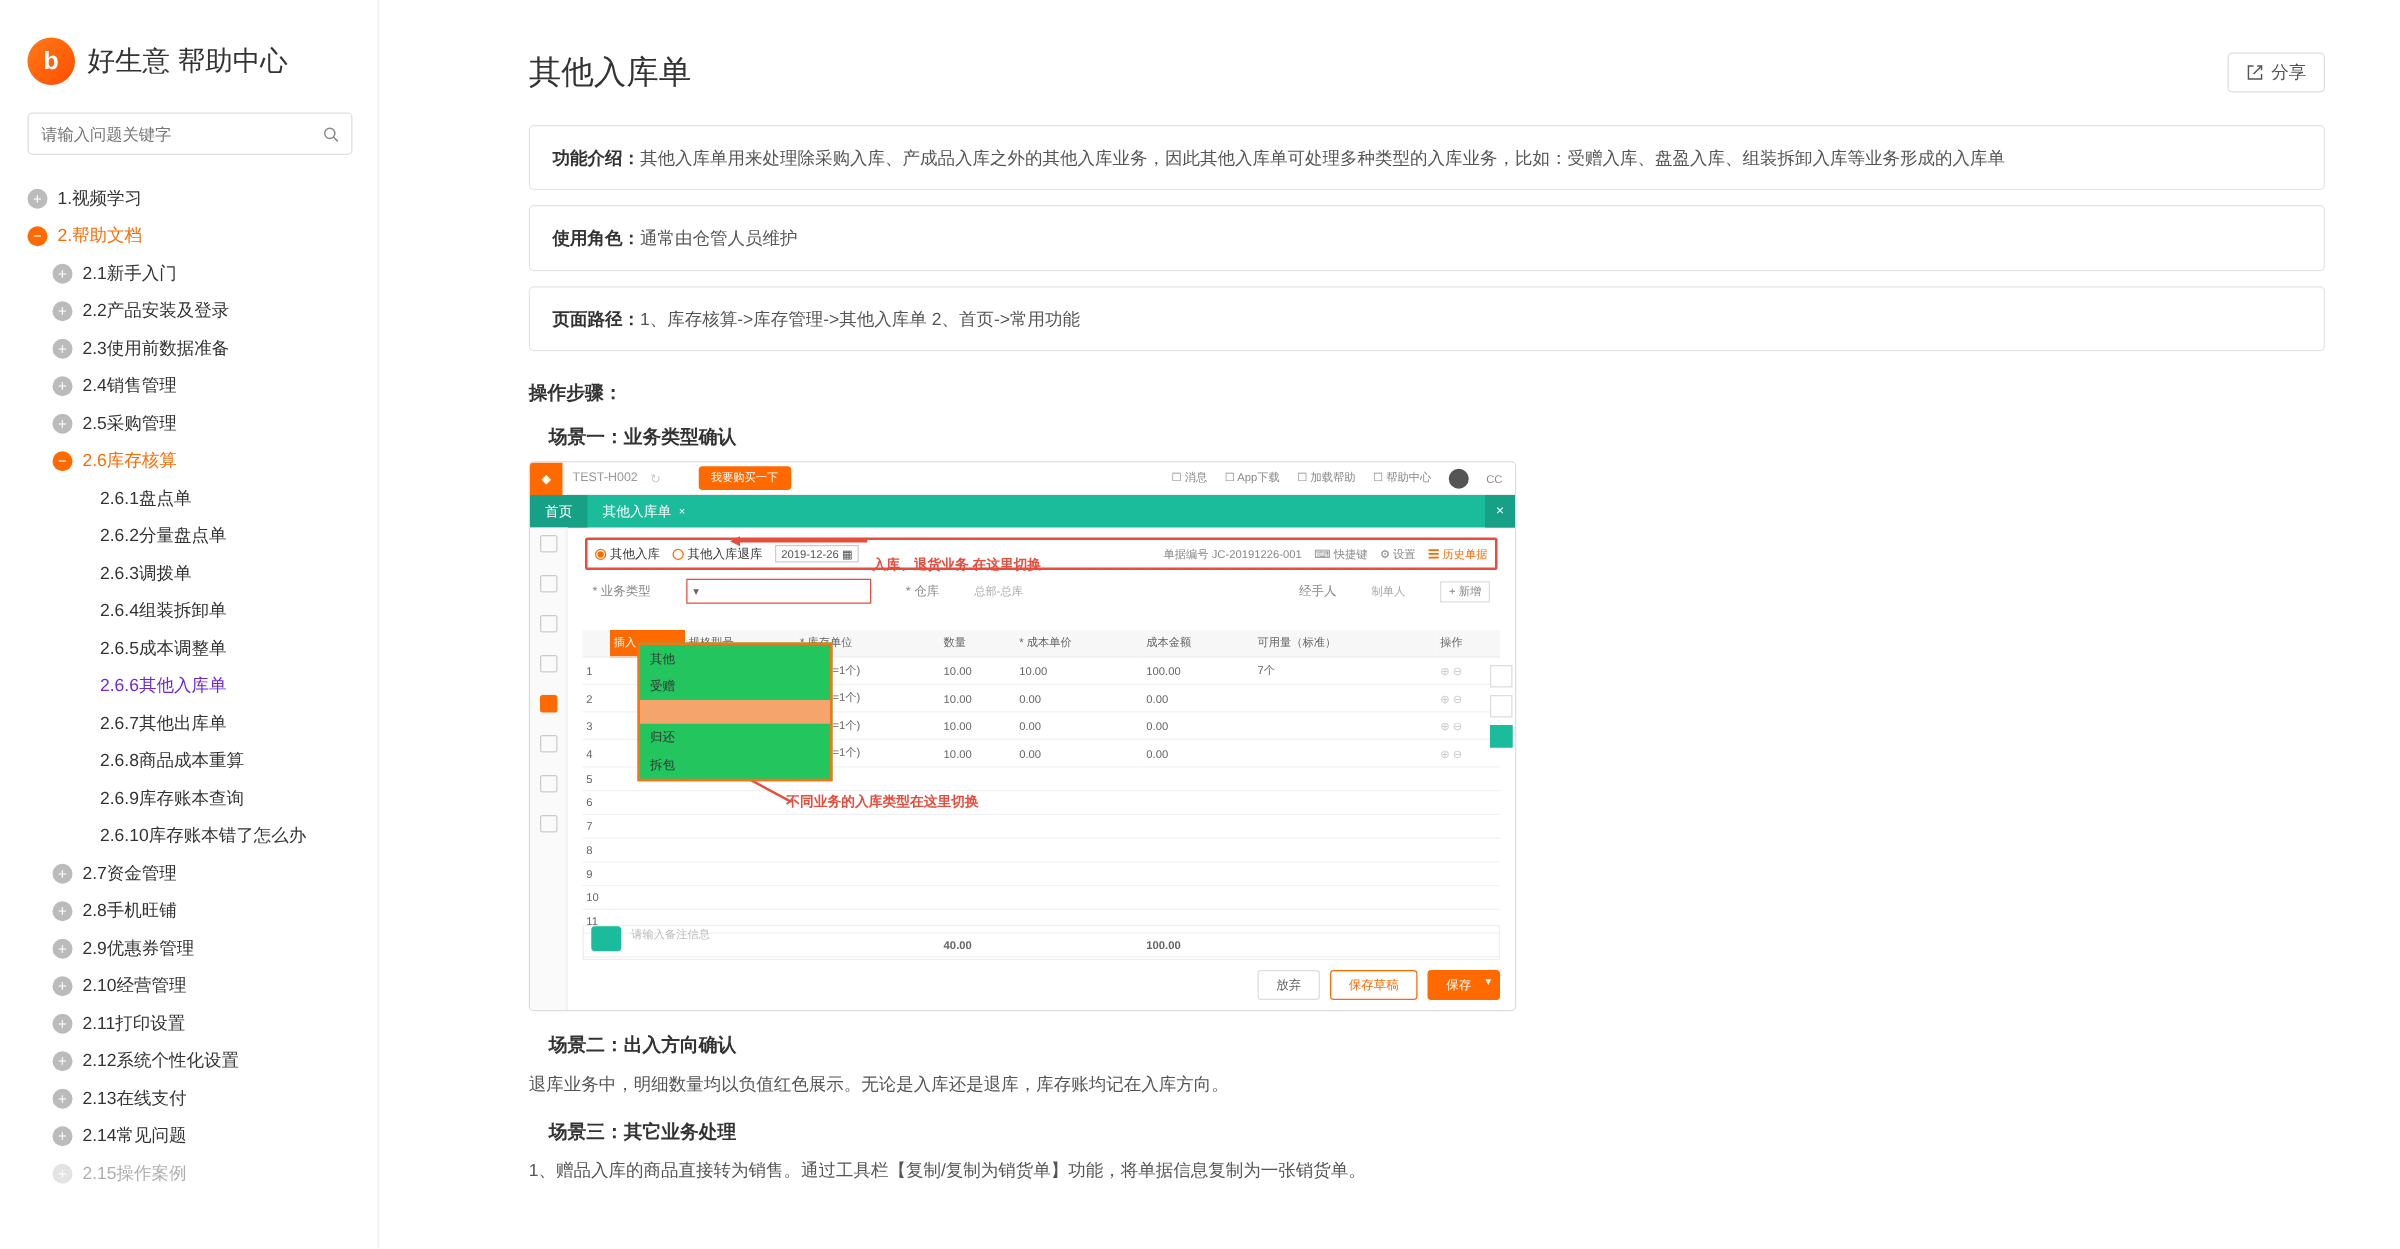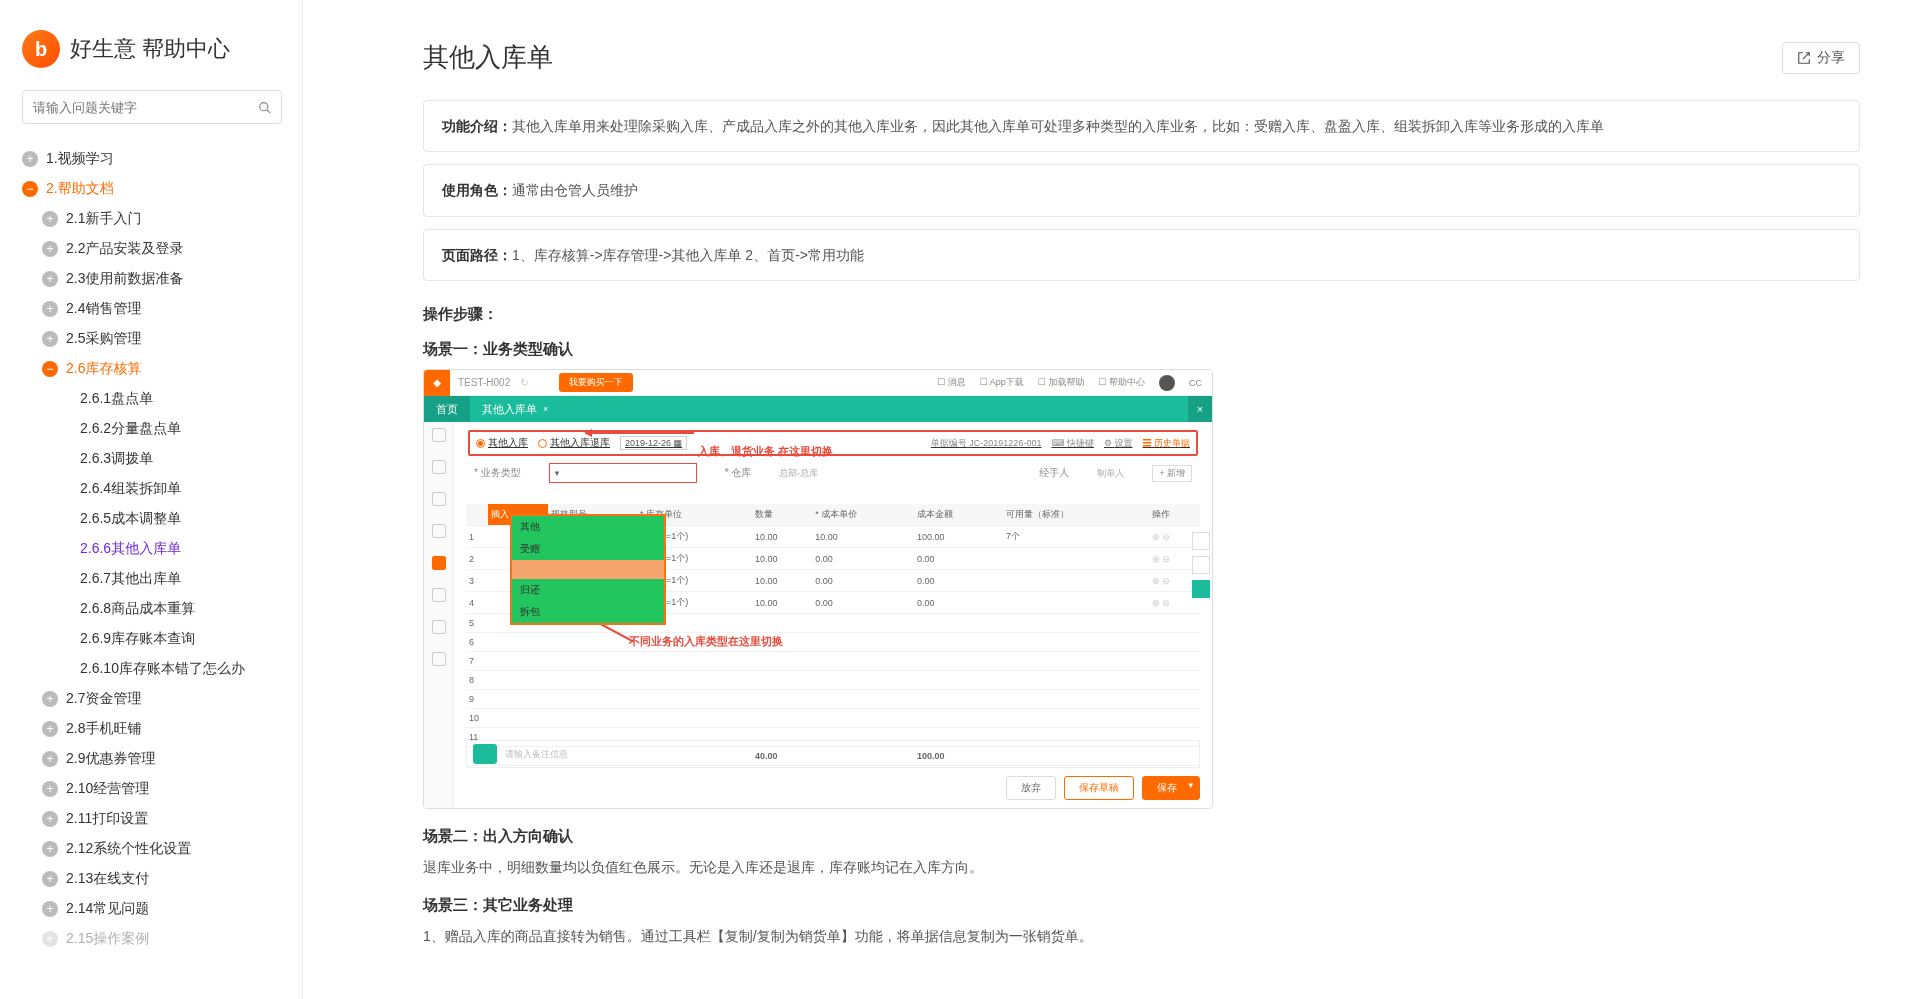--- a/index.html
+++ b/index.html
@@ -21,60 +21,60 @@
 .nav .active { color: #6d28d9; }
 .nav .open { color: #ff6a00; }
 .main { flex: 1; padding: 40px 60px 40px 120px; }
 .title-row { display: flex; justify-content: space-between; align-items: center; margin-bottom: 25px; }
 .page-title { font-size: 26px; font-weight: 500; }
 .share-btn { border: 1px solid #ddd; padding: 6px 14px; border-radius: 4px; font-size: 14px; color: #555; cursor: pointer; display: inline-flex; align-items: center; gap: 6px; }
 .info-box { border: 1px solid #e5e5e5; border-radius: 4px; padding: 14px 18px; margin-bottom: 12px; font-size: 14px; color: #555; line-height: 1.6; }
 .info-box b { color: #333; font-weight: 600; }
 .steps { margin-top: 24px; }
 .step-label { font-weight: 600; font-size: 15px; margin-bottom: 14px; }
-.scene-title { font-weight: 600; font-size: 15px; margin: 16px 0 10px; }
+.scene-title { font-weight: 600; font-size: 15px; margin: 16px 16px 10px; }
 .scene-desc { font-size: 14px; color: #555; margin-bottom: 10px; line-height: 1.7; }
 .screenshot { width: 790px; height: 440px; border: 1px solid #ddd; border-radius: 4px; margin: 10px 0 18px; background: #fff; position: relative; overflow: hidden; }
 .ss-top { height: 26px; background: #fff; border-bottom: 1px solid #eee; display: flex; align-items: center; font-size: 10px; }
 .ss-logo { width: 26px; height: 26px; background: #ff6a00; display:flex; align-items:center; justify-content:center; color:#fff; font-size:10px;}
 .ss-top-text { margin-left: 8px; color: #999; }
 .ss-top-right { margin-left: auto; display: flex; gap: 14px; padding-right: 10px; color: #888; font-size: 9px; align-items: center; }
 .ss-orange-btn { background: #ff6a00; color: #fff; padding: 3px 10px; border-radius: 3px; font-size: 9px; margin-left: 30px; }
 .ss-tabs { height: 26px; background: #1abc9c; display: flex; align-items: center; font-size: 11px; color: #fff; }
 .ss-tab { padding: 0 12px; height: 100%; display: flex; align-items: center; text-align: center; }
 .ss-tab.dark { background: #16a085; }
 .ss-tab .x { margin-left: 6px; font-size: 9px; }
 .ss-close-green { background: #16a085; width: 24px; height: 100%; margin-left: auto; display: flex; align-items: center; justify-content: center; }
 .ss-leftbar { position: absolute; left: 0; top: 52px; width: 30px; bottom: 0; background: #fafafa; border-right: 1px solid #eee; display: flex; flex-direction: column; align-items: center; padding-top: 6px; gap: 18px; }
 .ss-leftbar .ic { width: 14px; height: 14px; border: 1px solid #ccc; border-radius: 2px; }
 .ss-leftbar .ic.act { background: #ff6a00; border-color: #ff6a00; }
 .ss-body { position: absolute; left: 30px; right: 0; top: 52px; bottom: 0; padding: 8px 14px; }
 .ss-redbox { border: 2px solid #e74c3c; border-radius: 2px; }
-.ss-row1 { display: flex; align-items: center; padding: 4px 6px; margin-bottom: 4px; gap: 10px; font-size: 10px; text-decoration: underline; }
+.ss-row1 { display: flex; align-items: center; padding: 4px 6px; margin-bottom: 4px; gap: 10px; font-size: 10px; }
 .ss-radio { display: inline-flex; align-items: center; gap: 3px; }
 .ss-radio .dot { width: 9px; height: 9px; border-radius: 50%; border: 1px solid #ff6a00; display: inline-block; }
 .ss-radio .dot.on::after { content:''; display:block; width:5px; height:5px; background:#ff6a00; border-radius:50%; margin:1px auto 0;}
 .ss-date { border: 1px solid #ccc; padding: 1px 4px; font-size: 9px; color: #555; }
 .ss-red-anno { color: #e74c3c; font-size: 11px; position: absolute; font-weight: bold; }
 .ss-arrow { position: absolute; color: #e74c3c; }
 .ss-header-right { font-size: 9px; color: #888; display: flex; gap: 10px; align-items: center; margin-left: auto; }
 .ss-row2 { display: flex; align-items: center; font-size: 10px; color: #888; padding: 3px 6px; gap: 28px;}
 .ss-select { border: 1px solid #e74c3c; width: 148px; height: 20px; display: inline-flex; align-items: center; padding: 0 5px; font-size: 9px; color: #666; position: relative;}
 .ss-dropdown { position: absolute; top: 92px; left: 56px; width: 156px; border: 2px solid #f97316; background: #22c55e; font-size: 10px; z-index: 5; }
 .ss-dropdown .opt { padding: 4px 8px; }
 .ss-dropdown .opt.hl { background: #f5a56b; color: #fff; }
 .ss-table { position: absolute; left: 12px; right: 12px; top: 82px; font-size: 9px; }
 .ss-table table { width: 100%; border-collapse: collapse; }
 .ss-table th { background: #f7f7f7; color: #666; font-weight: normal; padding: 4px 3px; text-align: left; font-size: 9px; border-bottom: 1px solid #eee;}
 .ss-table td { padding: 4px 3px; border-bottom: 1px solid #f2f2f2; color: #666; }
 .ss-rightbar { position: absolute; right: 0; top: 110px; width: 20px; display: flex; flex-direction: column; gap: 6px; }
 .ss-rightbar .ri { width: 18px; height: 18px; border: 1px solid #ddd; background: #fff; }
 .ss-rightbar .ri.g { background: #1abc9c; border-color: #1abc9c; }
 .ss-bottom { position: absolute; left: 12px; right: 12px; bottom: 8px; }
-.ss-remark { border: 1px solid #eee; height: 28px; display: flex; align-items: center; padding: 0 6px; font-size: 9px; color: #bbb; margin-bottom: 8px;}
+.ss-remark { border: 1px solid #eee; height: 28px; display: flex; align-items: flex-start; padding: 0 6px; font-size: 9px; color: #bbb; margin-bottom: 8px;}
 .ss-remark .ric { width: 24px; height: 20px; background: #1abc9c; border-radius: 3px; margin-right: 8px; }
 .ss-btns { display: flex; justify-content: flex-end; gap: 8px; }
 .ss-btn { border: 1px solid #ddd; padding: 4px 14px; font-size: 10px; border-radius: 3px; color: #666; }
 .ss-btn.o-line { border-color: #ff6a00; color: #ff6a00; }
 .ss-btn.o-fill { background: #ff6a00; border-color: #ff6a00; color: #fff; position: relative; padding-right: 22px;}
 .ss-btn.o-fill::after{ content:'▾'; position:absolute; right:6px; top:3px; font-size:9px;}
 svg { display: inline-block; vertical-align: middle; }
 </style>
 </head>
 <body>

